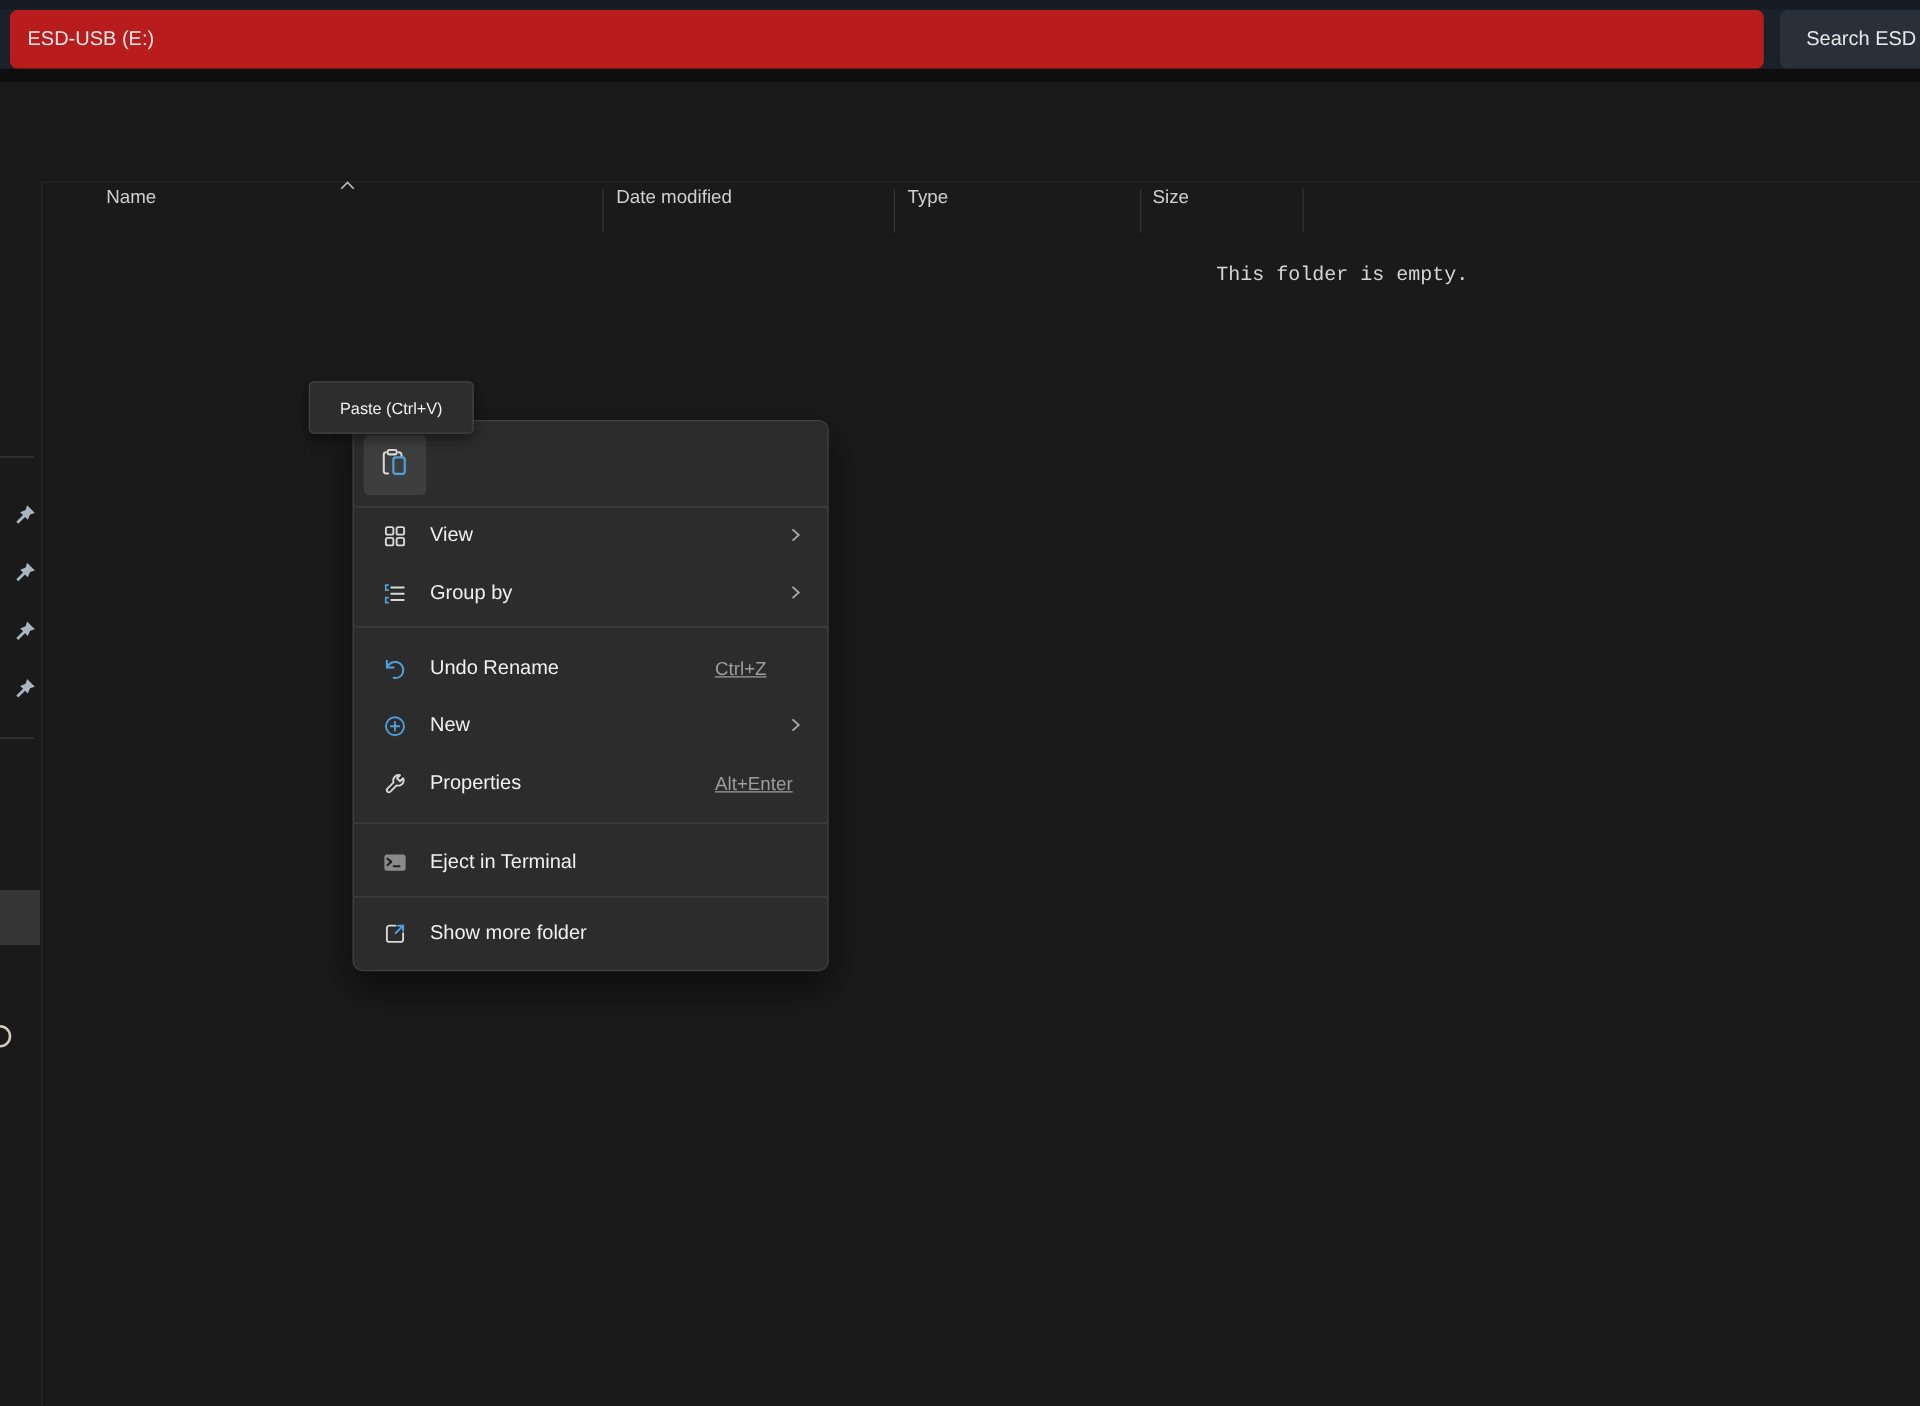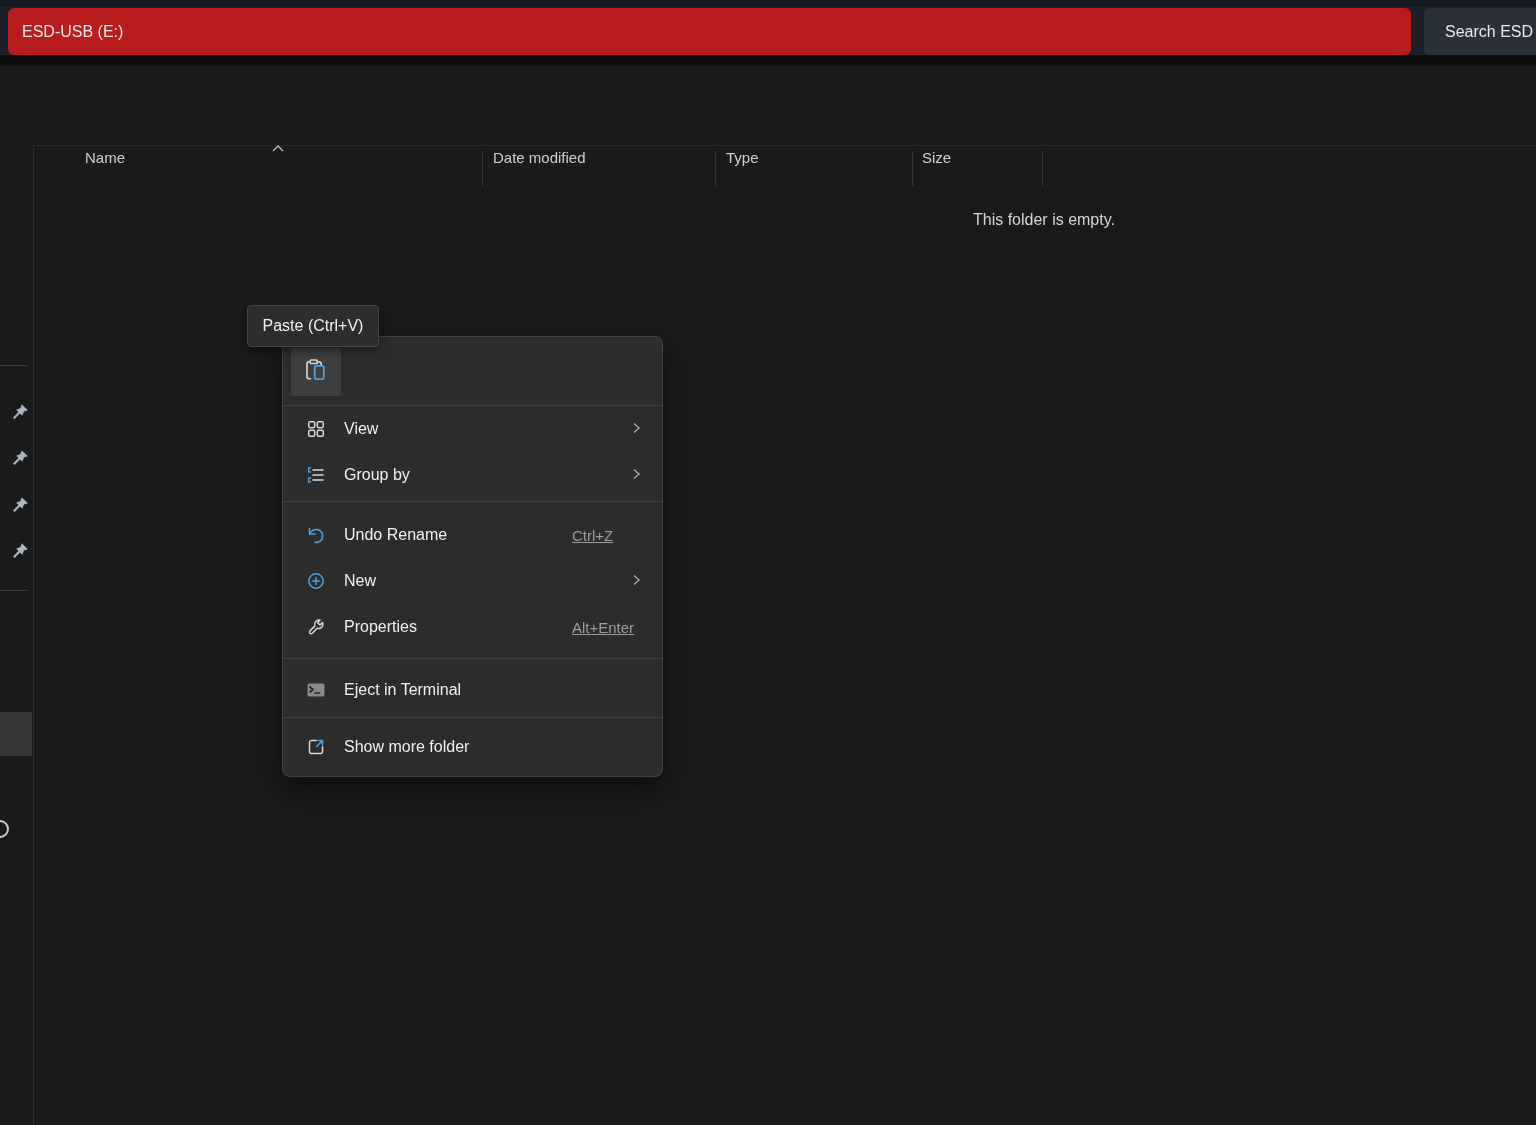--- a/index.html
+++ b/index.html
@@ -36,26 +36,26 @@
   .sideselected { position:absolute; left:0; top:567px; width:32px; height:44px;
                   background:#363636; }
 
   
   .content { left:34px; top:145px; width:1502px; height:980px; background:#1a1a1a;
              border-top:1px solid #262626; }
   .colhead { position:absolute; top:3px; height:40px; display:flex; align-items:flex-start;
              color:#cfcfcf; font-size:15px; }
   .coldiv { position:absolute; top:5px; width:1px; height:35px; background:#333333; }
   .sortcaret { position:absolute; left:237px; top:-2px; }
-  .emptymsg { position:absolute; left:939px; top:65px; color:#d6d6d6; font-size:16px; }
+  .emptymsg { position:absolute; left:939px; top:65px; color:#d6d6d6; font-size:16px;font-family:Liberation Mono, monospace; }
 
   
   .tooltip { left:247px; top:305px; width:132px; height:42px; background:#2d2d2d;
              border:1px solid #454545; border-radius:4px; display:flex; align-items:center;
-             justify-content:center; color:#f0f0f0; font-size:16px; z-index:30;
+             justify-content:center; color:#f0f0f0; font-size:13px; z-index:30;
              box-shadow:0 4px 10px rgba(0,0,0,.45); }
 
   
   .ctxmenu { left:282px; top:336px; width:381px; background:#2c2c2c;
              border:1px solid #424242; border-radius:8px; z-index:20;
              box-shadow:0 12px 28px rgba(0,0,0,.55); padding-bottom:6px; overflow:hidden; }
   .menutop { height:68px; position:relative; }
   .pastebtn { position:absolute; left:8px; top:11px; width:50px; height:48px;
               background:#3e3e3e; border-radius:4px; display:flex; align-items:center;
               justify-content:center; }

